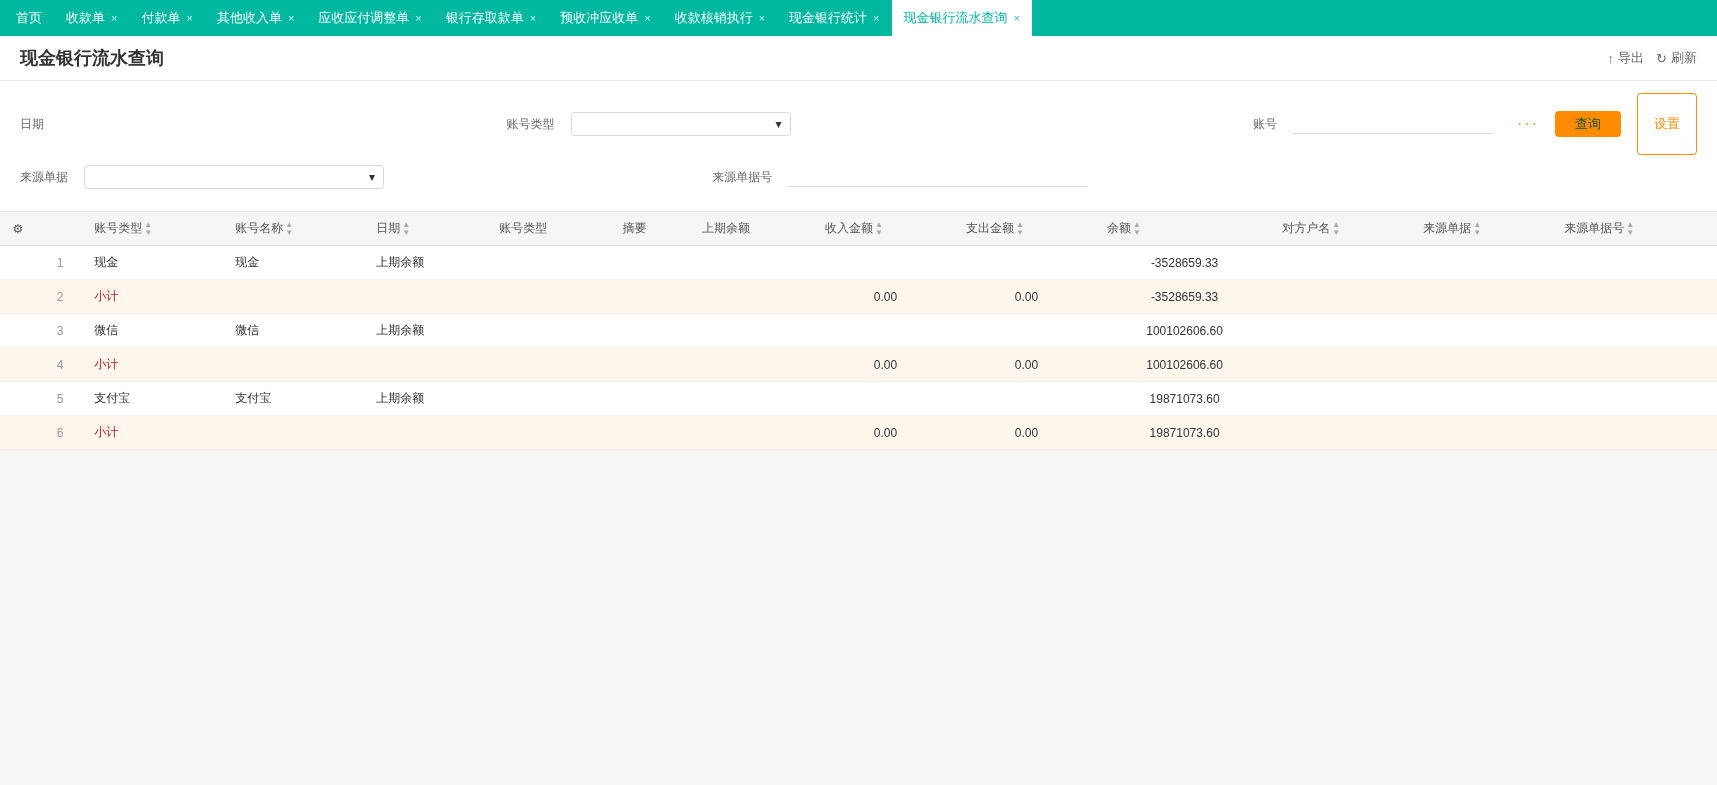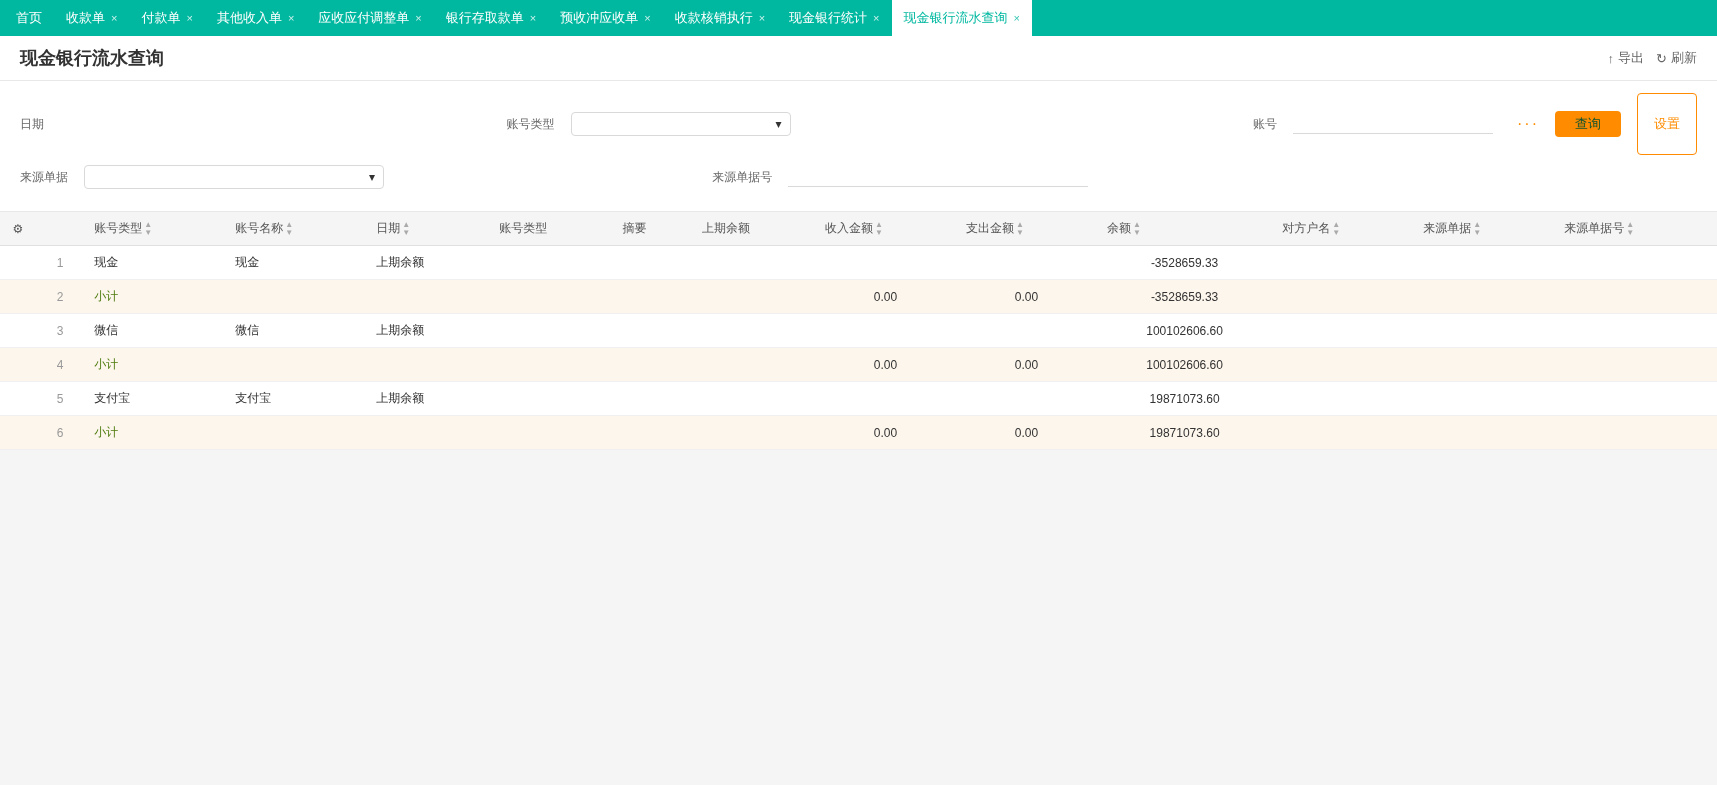--- a/index.html
+++ b/index.html
@@ -216,21 +216,21 @@
       color: #333;
     }
     tbody td.num {
       text-align: center;
     }
     tbody td.balance {
       text-align: center;
       color: #333;
     }
     tbody td.orange {
-      color: #4d7c0f;
+      color: #b91c1c;
     }
     .row-num {
       color: #999;
       text-align: center;
     }
   </style>
 </head>
 <body>
 
 <nav class="top-nav">

